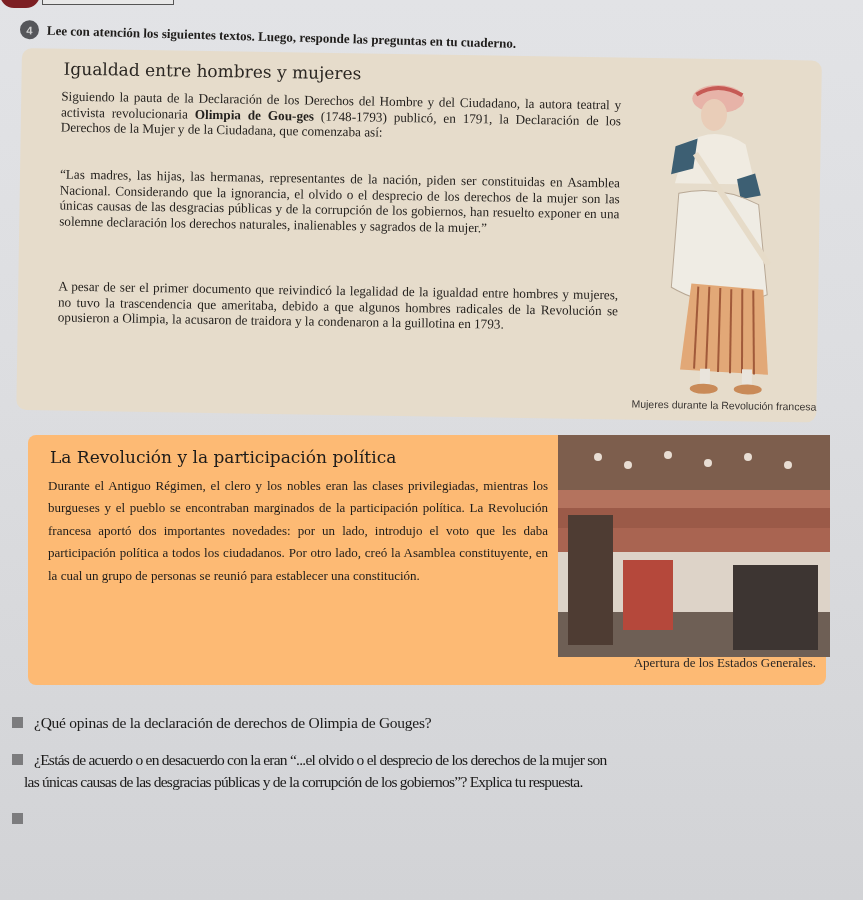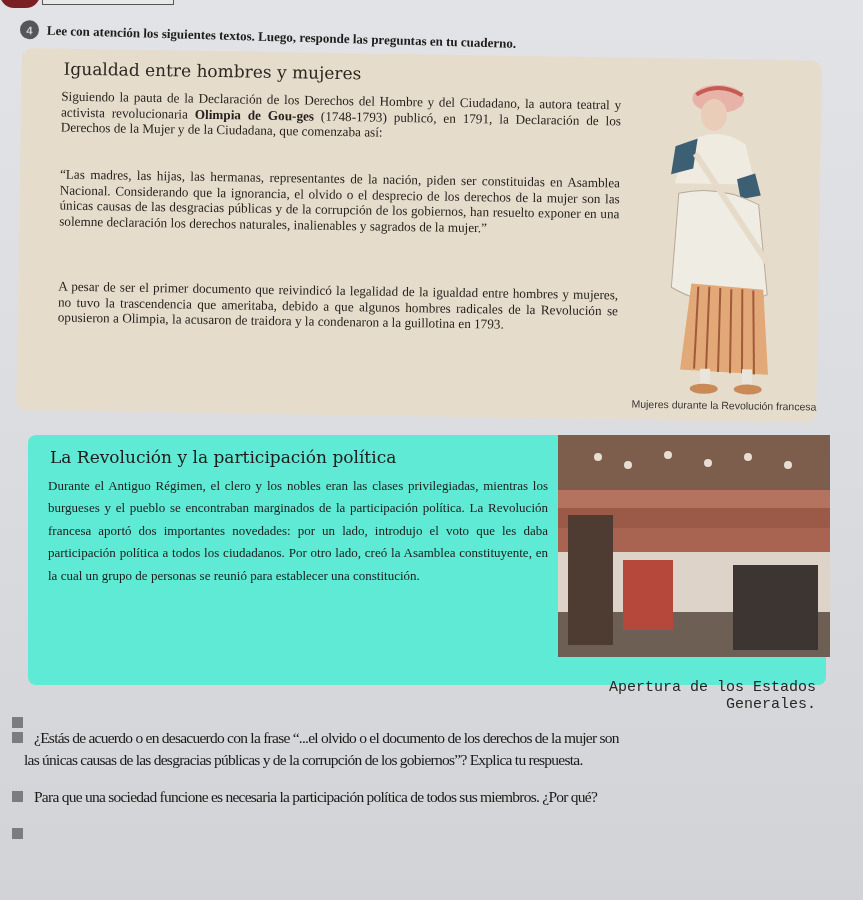--- a/index.html
+++ b/index.html
@@ -52,39 +52,39 @@
     .figure1 {
       position: absolute; left: 625px; top: 10px; width: 145px; height: 330px;
     }
     .caption1 {
       position: absolute; left: 600px; top: 340px; width: 200px; text-align: right;
       font-family: "Liberation Sans", sans-serif; font-size: 10.5px; color: #3a3633;
     }
     
     .box2 {
       position: absolute; left: 28px; top: 435px; width: 798px; height: 250px;
-      background: #5eead4; border-radius: 8px;
+      background: #fdba74; border-radius: 8px;
     }
     .box2 .title {
       position: absolute; left: 22px; top: 12px;
       font-family: "DejaVu Serif", serif; font-size: 17px; color: #1e1c1a;
     }
     .box2 .text {
       position: absolute; left: 20px; top: 40px; width: 500px;
       font-family: "Liberation Serif", serif; font-size: 13px; line-height: 22.4px;
       text-align: justify; color: #1e1c1a;
     }
     .figure2 {
       position: absolute; left: 530px; top: 0px; width: 272px; height: 222px;
       background: linear-gradient(180deg, #8a6a55 0%, #a77a62 30%, #b08a70 45%, #d8cbbf 60%, #cfc2b5 75%, #6a5950 100%);
       overflow: hidden;
     }
     .caption2 {
-      position: absolute; left: 560px; top: 244px; width: 228px; text-align: right;
-      font-family: Liberation Mono, monospace; font-size: 15px; color: #2a2725;
+      position: absolute; left: 560px; top: 220px; width: 228px; text-align: right;
+      font-family: Liberation Serif, serif; font-size: 13px; color: #2a2725;
     }
     
     .questions {
       position: absolute; left: 12px; top: 712px; width: 860px;
       font-family: "Liberation Serif", serif; color: #1b1a19;
     }
     .q {
       position: relative; padding-left: 22px; font-size: 15.5px; line-height: 22px;
       margin-bottom: 15px; letter-spacing: -0.25px; white-space: nowrap;
     }
@@ -163,26 +163,26 @@
         <circle cx="190" cy="22" r="4"></circle>
         <circle cx="230" cy="30" r="4"></circle>
     </g>
   </svg>
   <div class="caption2">Apertura de los Estados Generales.</div>
 </section>
 
 <div class="questions">
   <div class="q">
     <span class="sq"></span>
+    <span>¿Qué opinas de la declaración de derechos de Olimpia de Gouges?</span>
   </div>
   <div class="q tight">
     <span class="sq"></span>
-    <span>¿Estás de acuerdo o en desacuerdo con la frase “...el olvido o el documento de los derechos de la mujer son</span>
+    <span>¿Estás de acuerdo o en desacuerdo con la eran “...el olvido o el desprecio de los derechos de la mujer son</span>
     <span class="q2-line2">las únicas causas de las desgracias públicas y de la corrupción de los gobiernos”? Explica tu respuesta.</span>
   </div>
   <div class="q tight">
     <span class="sq"></span>
-    <span>Para que una sociedad funcione es necesaria la participación política de todos sus miembros. ¿Por qué?</span>
   </div>
   <div class="q">
     <span class="sq"></span>
   </div>
 </div>
 
 </body></html>

